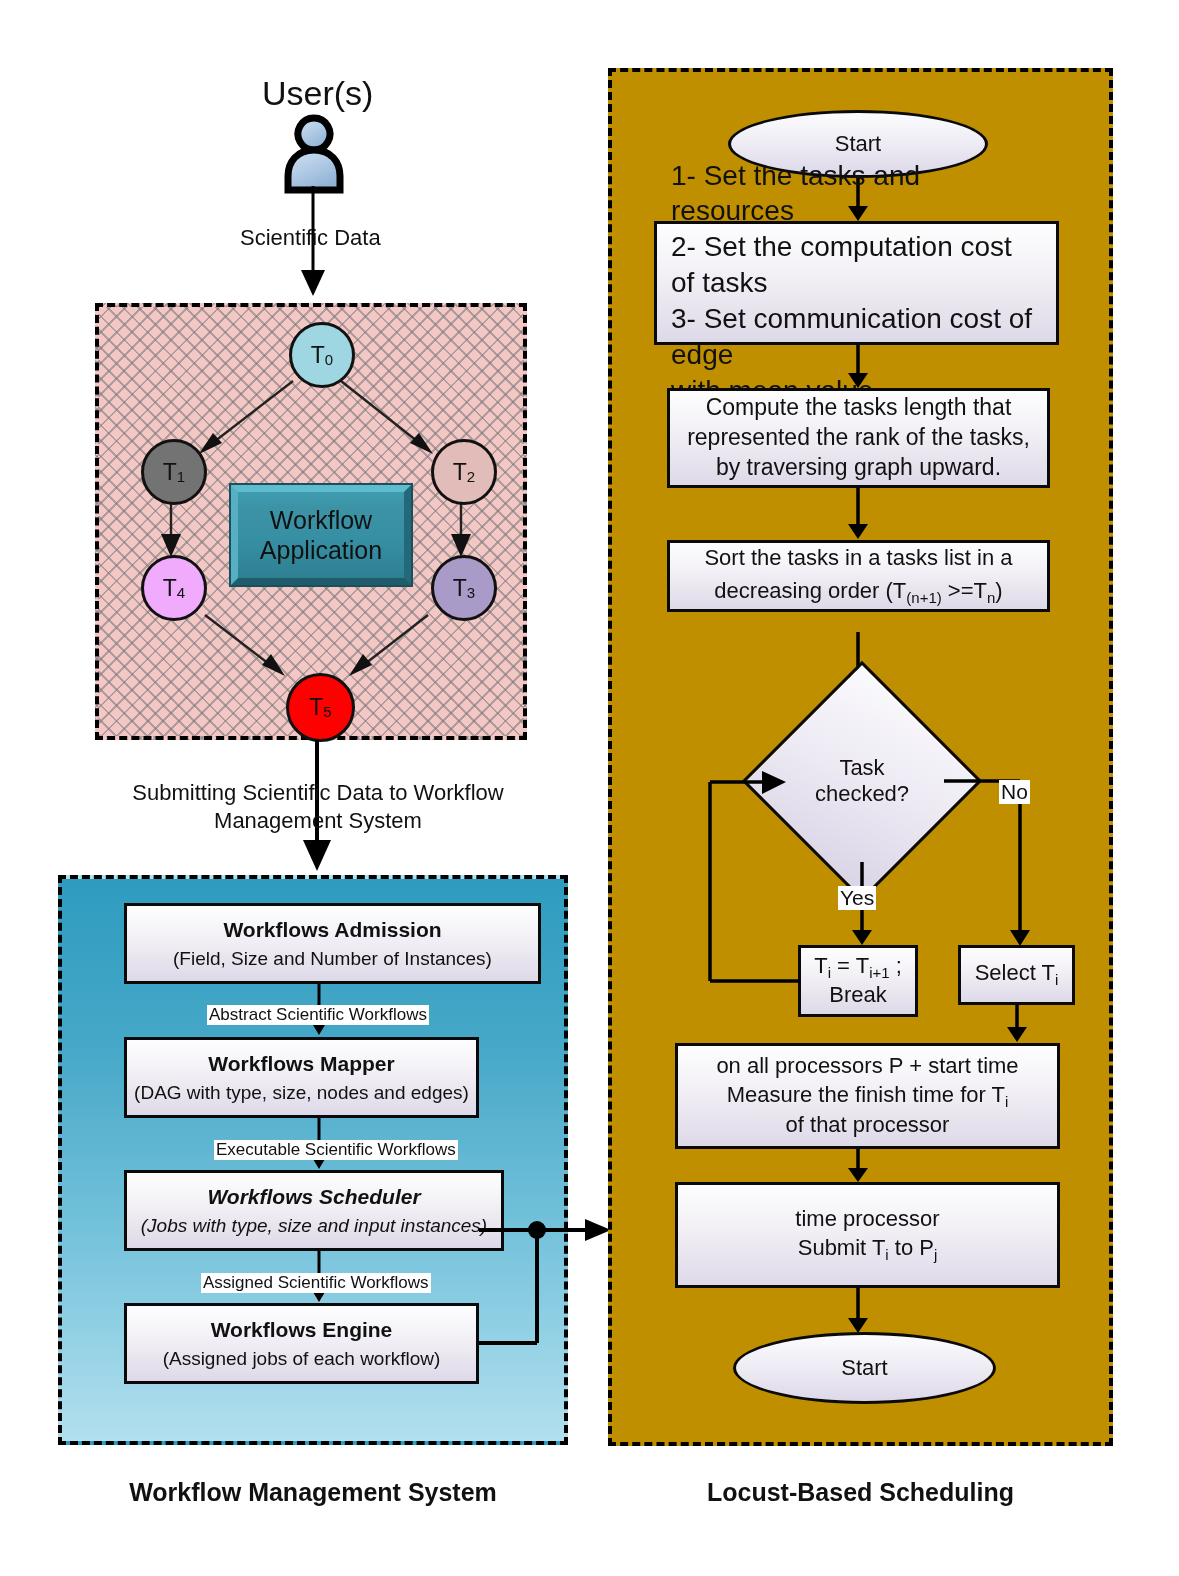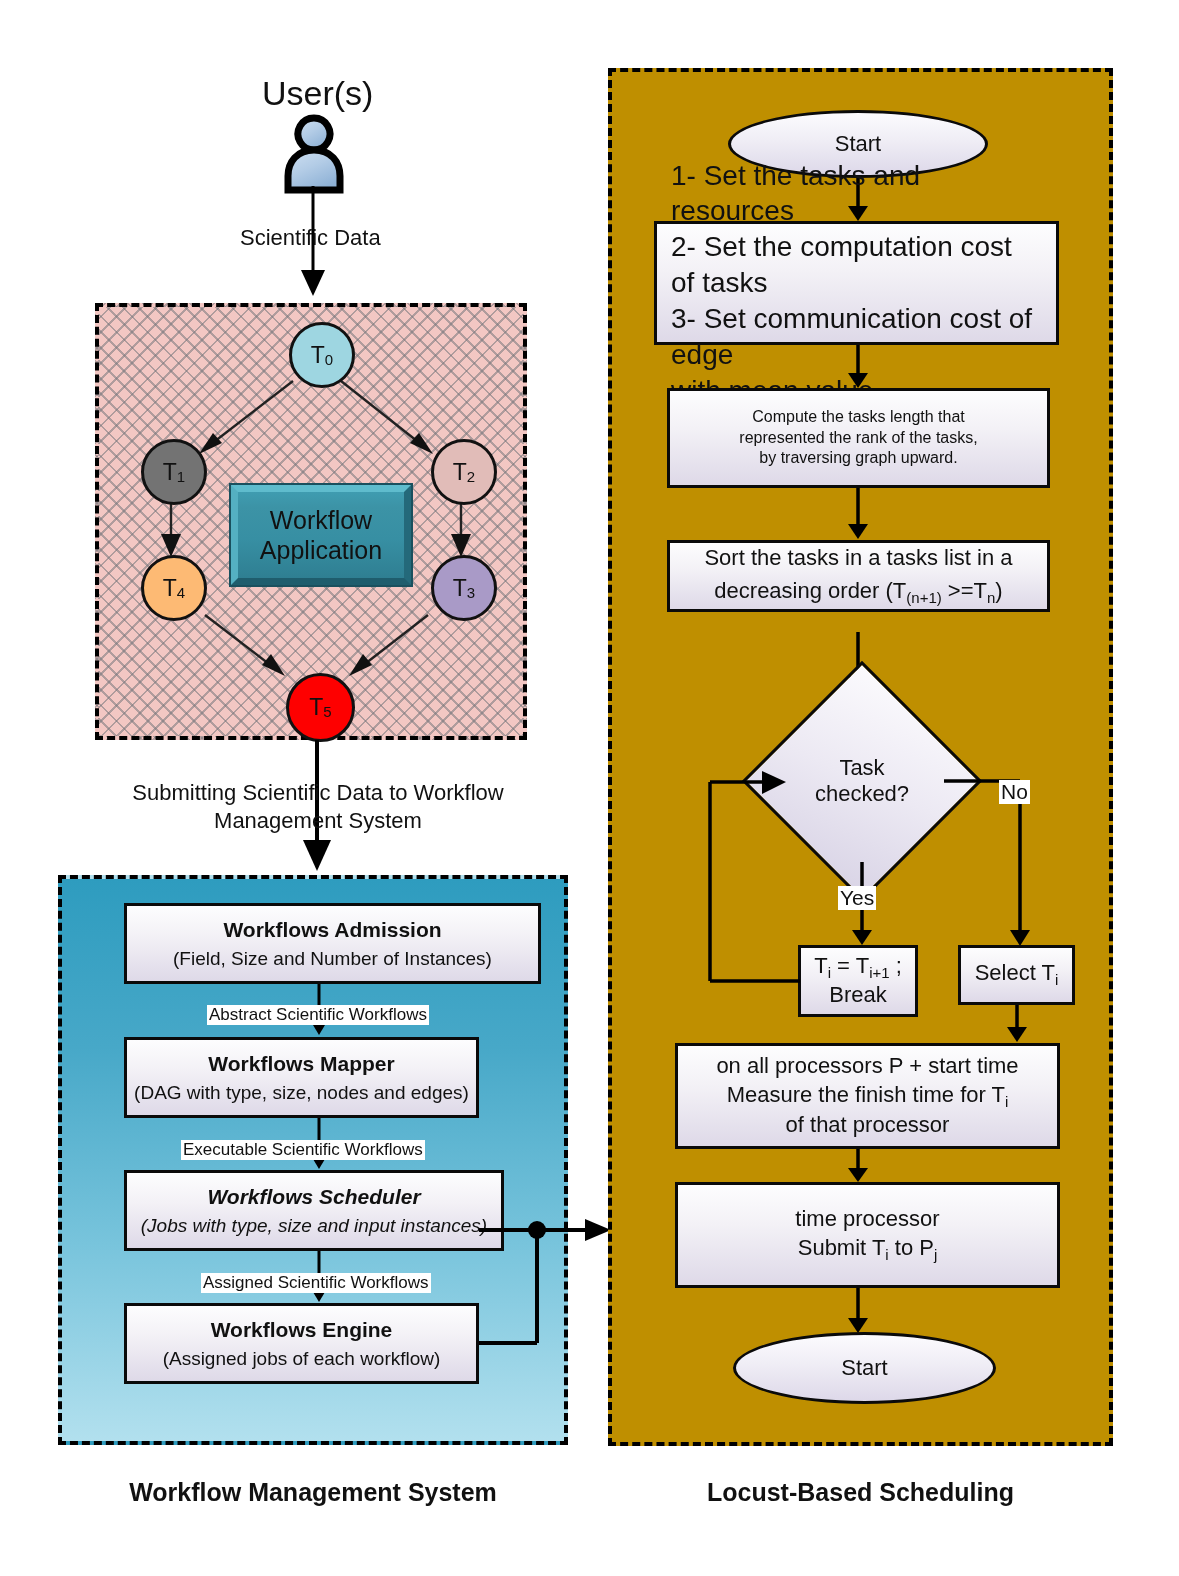--- a/index.html
+++ b/index.html
@@ -116,21 +116,21 @@
 
 <div class="node" style="left:289px;top:322px;width:60px;height:60px;background:#9ed6e1;">
   <span><span>T</span><sub>0</sub></span>
 </div>
 <div class="node" style="left:141px;top:439px;width:60px;height:60px;background:#737373;">
   <span><span>T</span><sub>1</sub></span>
 </div>
 <div class="node" style="left:431px;top:439px;width:60px;height:60px;background:#e1bcb8;">
   <span><span>T</span><sub>2</sub></span>
 </div>
-<div class="node" style="left:141px;top:555px;width:60px;height:60px;background:#fdba74;">
+<div class="node" style="left:141px;top:555px;width:60px;height:60px;background:#f0abfc;">
   <span><span>T</span><sub>4</sub></span>
 </div>
 <div class="node" style="left:431px;top:555px;width:60px;height:60px;background:#a99ac7;">
   <span><span>T</span><sub>3</sub></span>
 </div>
 <div class="node" style="left:286px;top:673px;width:63px;height:63px;background:#fe0000;">
   <span><span>T</span><sub>5</sub></span>
 </div>
 
 <svg class="abs" style="left:300px;top:740px;" width="34" height="132">
@@ -155,21 +155,21 @@
 
 <div class="proc" style="left:124px;top:1037px;width:355px;height:81px;flex-direction:column;font-size:19px;">
   <div style="font-weight:bold;font-size:21px;">Workflows Mapper</div>
   <div style="margin-top:5px;">(DAG with type, size, nodes and edges)</div>
 </div>
 
 <svg class="abs" style="left:306px;top:1118px;" width="26" height="52">
   <line x1="13" y1="0" x2="13" y2="40" stroke="#000" stroke-width="3"></line>
   <polygon points="13,51 4,36 22,36" fill="#000"></polygon>
 </svg>
-<div class="label-chip" style="left:181px;top:1140px;font-size:17px;">Executable Scientific Workflows</div>
+<div class="label-chip" style="left:214px;top:1140px;font-size:17px;">Executable Scientific Workflows</div>
 
 <div class="proc" style="left:124px;top:1170px;width:380px;height:81px;flex-direction:column;font-size:19px;font-style:italic;">
   <div style="font-weight:bold;font-size:21px;">Workflows Scheduler</div>
   <div style="margin-top:5px;">(Jobs with type, size and input instances)</div>
 </div>
 
 <svg class="abs" style="left:306px;top:1251px;" width="26" height="52">
   <line x1="13" y1="0" x2="13" y2="40" stroke="#000" stroke-width="3"></line>
   <polygon points="13,51 4,36 22,36" fill="#000"></polygon>
 </svg>
@@ -205,21 +205,21 @@
   <span style="white-space:pre-line;line-height:1.28;">1- Set the tasks and resources
 2- Set the computation cost of tasks
 3- Set communication cost of edge
 with mean value.</span>
 </div>
 <svg class="abs" style="left:845px;top:345px;" width="26" height="44">
   <line x1="13" y1="0" x2="13" y2="31" stroke="#000" stroke-width="3.5"></line>
   <polygon points="13,43 3,28 23,28" fill="#000"></polygon>
 </svg>
 
-<div class="proc" style="left:667px;top:388px;width:383px;height:100px;padding:6px 8px;font-size:16px;">
+<div class="proc" style="left:667px;top:388px;width:383px;height:100px;padding:6px 8px;font-size:23px;">
   <span style="white-space:pre-line;line-height:1.3;">Compute the tasks length that
 represented the rank of the tasks,
 by traversing graph upward.</span>
 </div>
 <svg class="abs" style="left:845px;top:488px;" width="26" height="52">
   <line x1="13" y1="0" x2="13" y2="38" stroke="#000" stroke-width="3.5"></line>
   <polygon points="13,51 3,36 23,36" fill="#000"></polygon>
 </svg>
 
 <div class="proc" style="left:667px;top:540px;width:383px;height:72px;padding:8px 10px;font-size:22px;flex-direction:column;">

